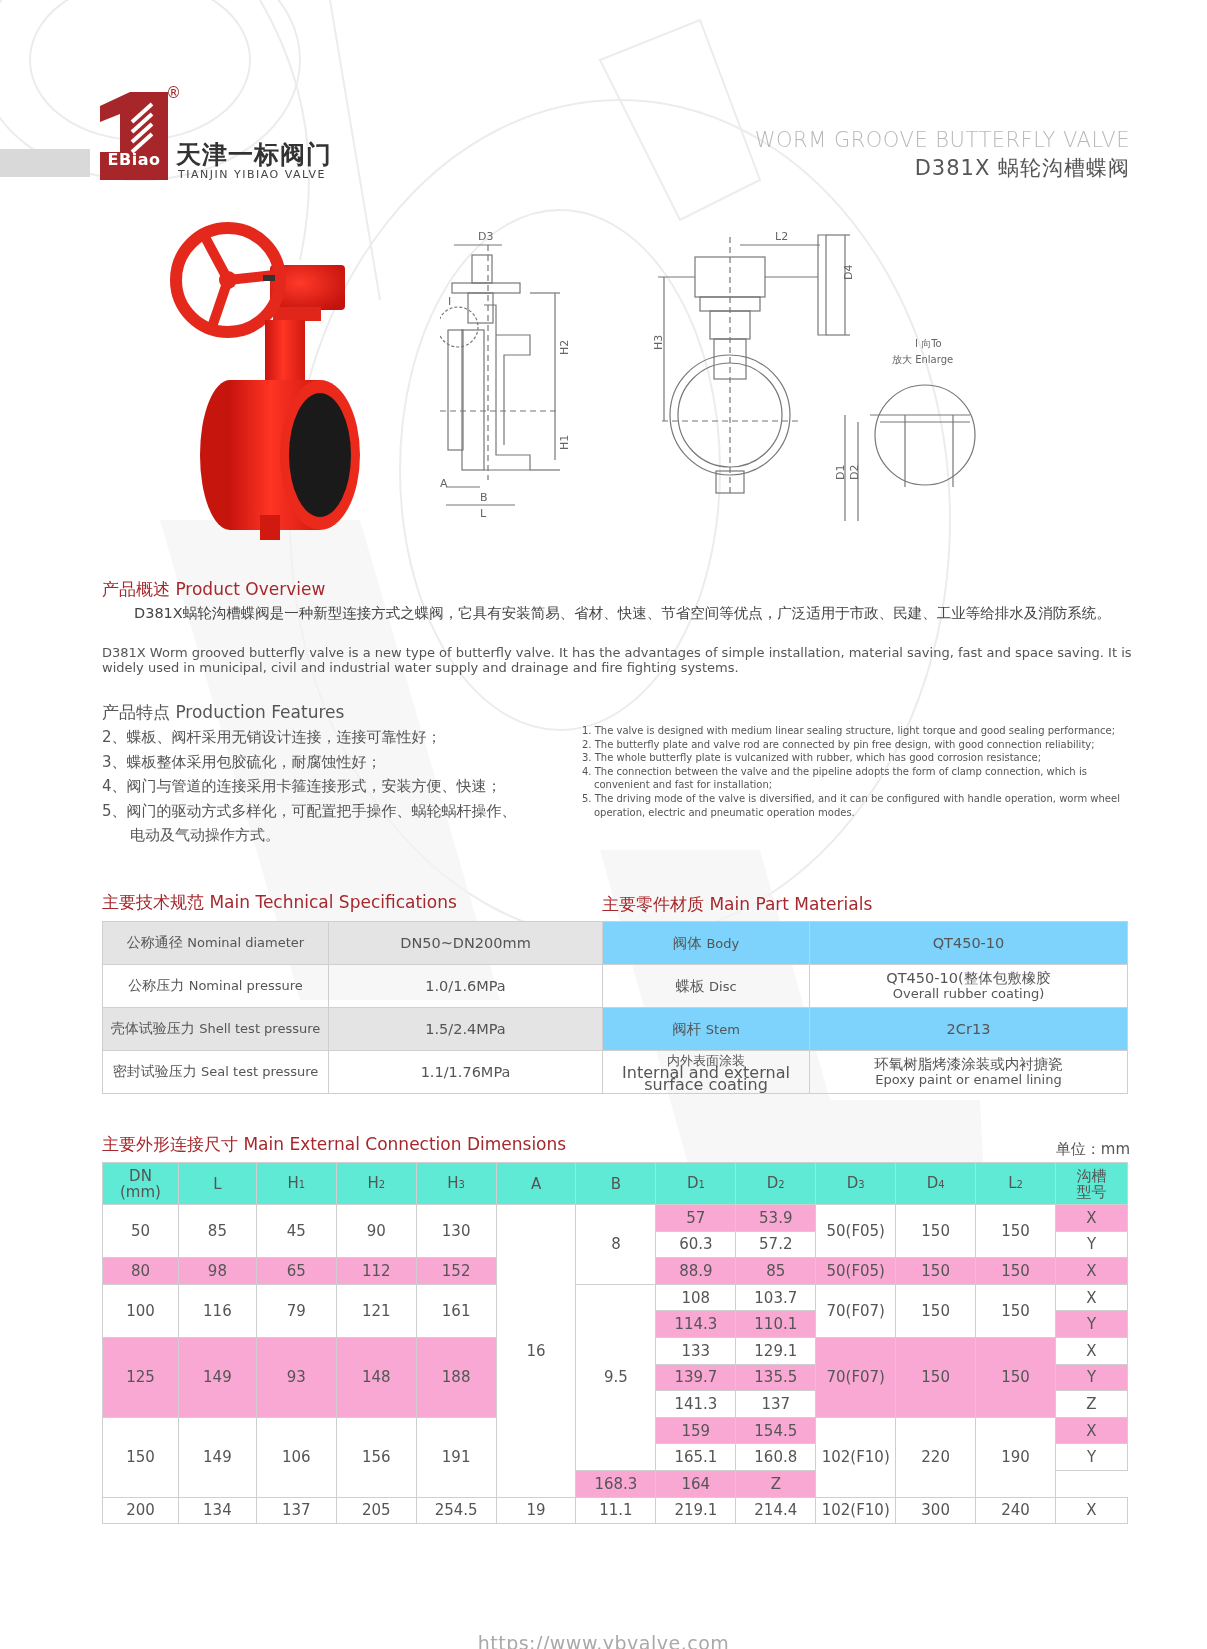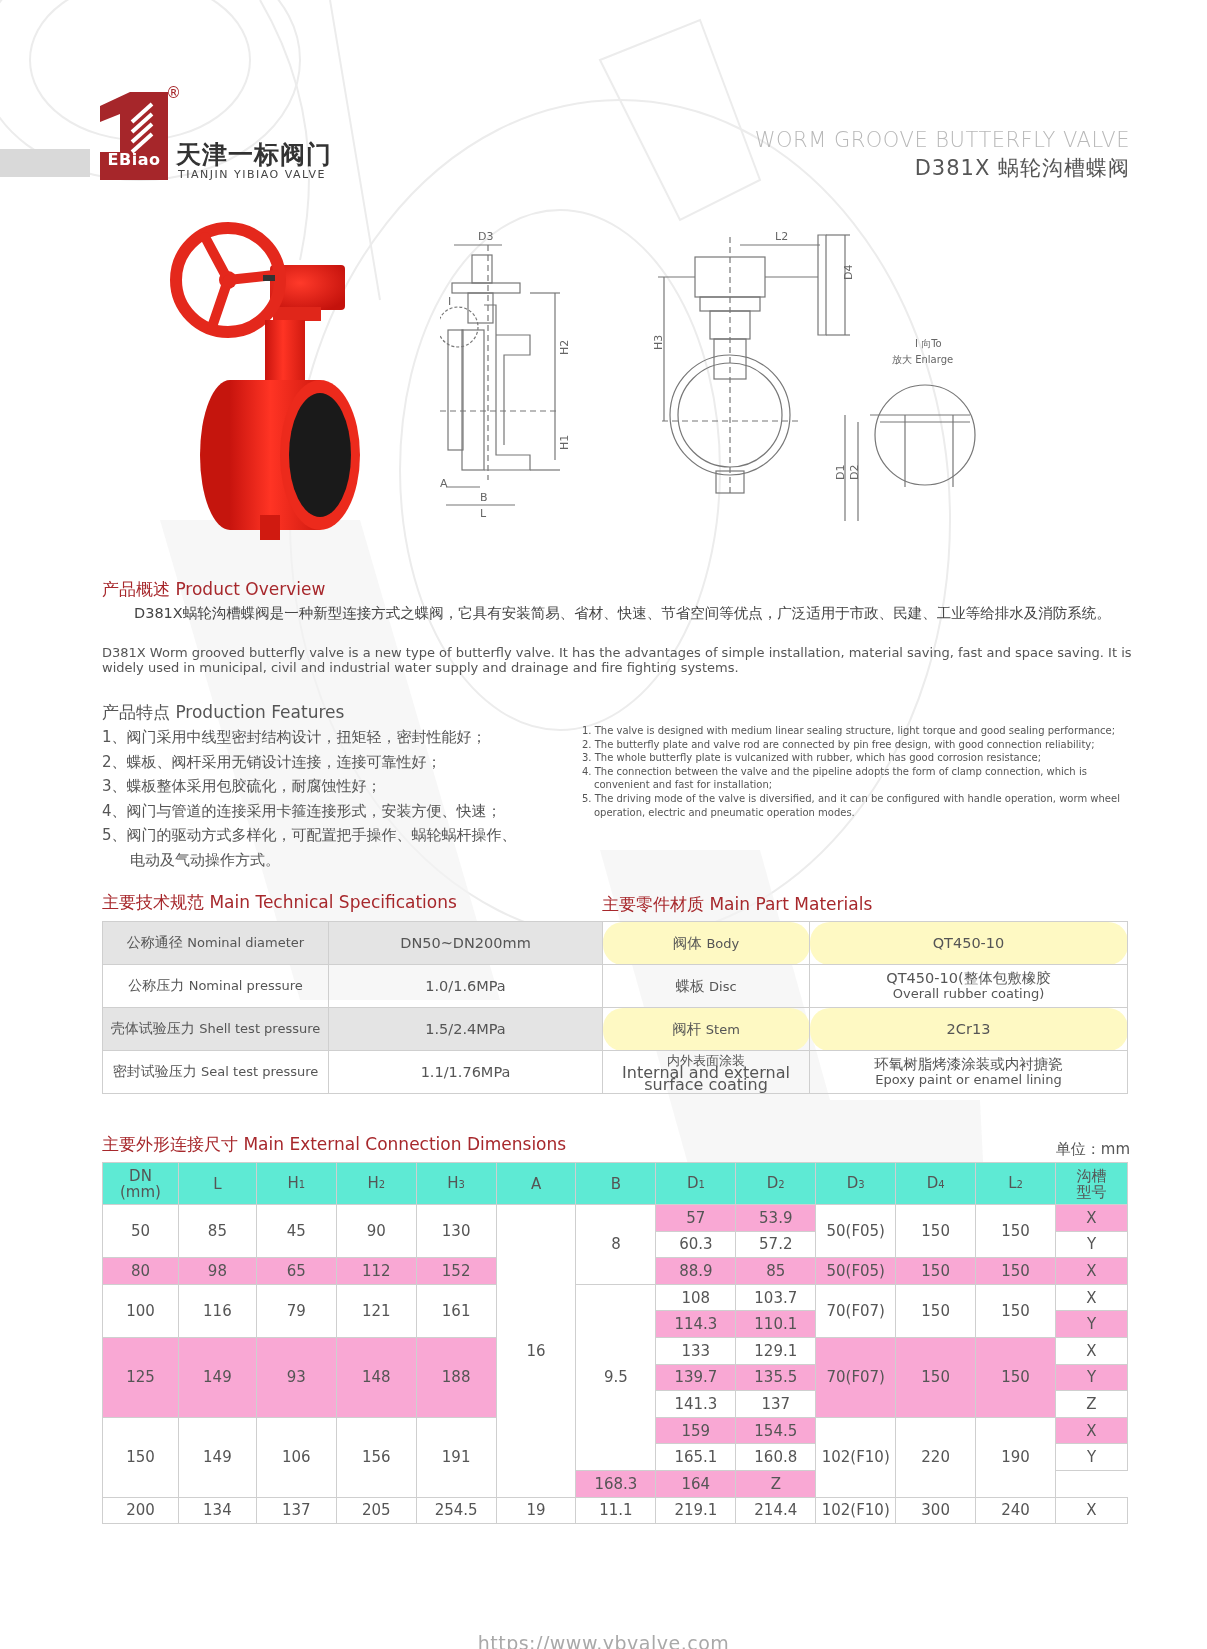--- a/index.html
+++ b/index.html
@@ -38,21 +38,21 @@
   
   table { border-collapse: collapse; }
   .spec { position: absolute; left: 102px; top: 921px; width: 501px; border-radius: 16px; }
   .spec td { border: 1px solid #cfcfcf; height: 43px; text-align: center; font-size: 14.5px; color: #555; }
   .spec tr.g td { background: #e4e4e4; }
   .spec td.k { width: 226px; font-size: 14px; }
   .spec td .en { font-size: 13px; }
 
   .mat { position: absolute; left: 602px; top: 921px; width: 526px; }
   .mat td { border: 1px solid #cfcfcf; height: 43px; text-align: center; font-size: 14.5px; color: #555; line-height: 15px; }
-  .mat tr.g td { background: #fef9c3; border-radius: 20px; }
+  .mat tr.g td { background: #7dd3fc; }
   .mat td.k { width: 207px; }
   .mat .small { font-size: 16px; line-height: 12px; display: block; }
   .mat .sub { font-size: 13px; display: block; }
 
   .unit { position: absolute; right: 77px; top: 1140px; font-size: 15px; color: #555; }
 
   
   .dim { position: absolute; left: 102px; top: 1162px; width: 1026px; }
   .dim td, .dim th { border: 1px solid #cfcfcf; text-align: center; font-size: 15px; color: #555; font-weight: normal; height: 26.6px; padding: 0; }
   .dim th { background: #5eead4; height: 42px; line-height: 16px; }
@@ -199,21 +199,20 @@
     <text x="452" y="138" font-size="10">放大 Enlarge</text>
   </g>
 </svg>
 
 <div class="sec-h" style="left:102px;top:578px;">产品概述 Product Overview</div>
 <div class="overview-cn">D381X蜗轮沟槽蝶阀是一种新型连接方式之蝶阀，它具有安装简易、省材、快速、节省空间等优点，广泛适用于市政、民建、工业等给排水及消防系统。</div>
 <div class="overview-en">D381X Worm grooved butterfly valve is a new type of butterfly valve. It has the advantages of simple installation, material saving, fast and space saving. It is widely used in municipal, civil and industrial water supply and drainage and fire fighting systems.</div>
 
 <div class="sec-h dark" style="left:102px;top:701px;">产品特点 Production Features</div>
 <div class="feat-cn">
-  <div class="item">1、阀门采用中线型密封结构设计，扭矩轻，密封性能好；</div>
   <div class="item">2、蝶板、阀杆采用无销设计连接，连接可靠性好；</div>
   <div class="item">3、蝶板整体采用包胶硫化，耐腐蚀性好；</div>
   <div class="item">4、阀门与管道的连接采用卡箍连接形式，安装方便、快速；</div>
   <div class="item">5、阀门的驱动方式多样化，可配置把手操作、蜗轮蜗杆操作、</div>
   <div class="item cont">电动及气动操作方式。</div>
 </div>
 <div class="feat-en">
   <div class="item">1. The valve is designed with medium linear sealing structure, light torque and good sealing performance;</div>
   <div class="item">2. The butterfly plate and valve rod are connected by pin free design, with good connection reliability;</div>
   <div class="item">3. The whole butterfly plate is vulcanized with rubber, which has good corrosion resistance;</div>

